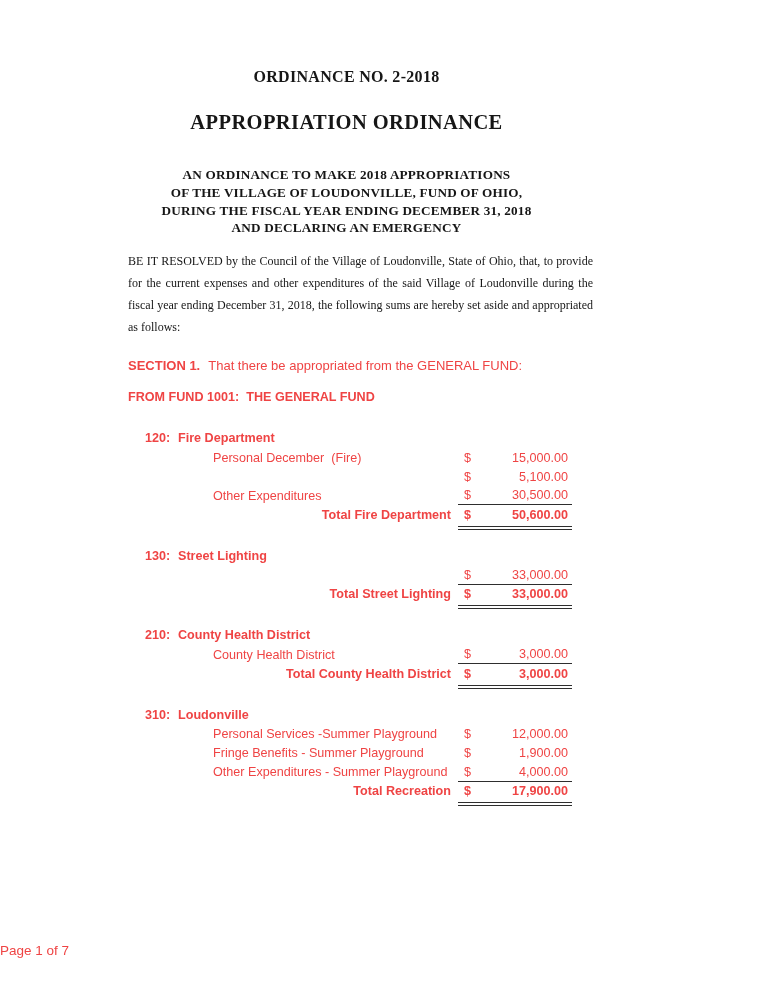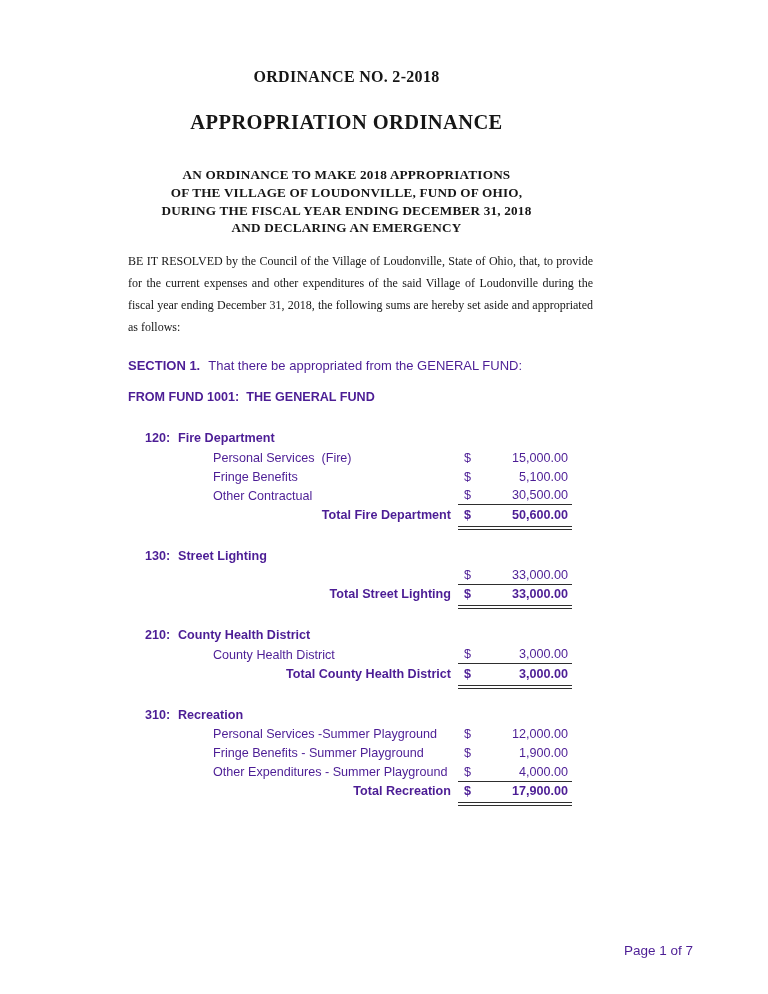--- a/index.html
+++ b/index.html
@@ -5,21 +5,21 @@
   html, body { margin: 0; padding: 0; background: #ffffff; }
   .doc {
     position: relative;
     width: 693px;
     height: 994px;
     background: #ffffff;
     color: #1c1c1c;
     overflow: hidden;
   }
   .serif { font-family: "Liberation Serif", serif; color: #161616; }
-  .sans  { font-family: "Liberation Sans", sans-serif; color: #4c1d95; }
+  .sans  { font-family: "Liberation Sans", sans-serif; color: #ef4444; }
   .center { text-align: center; }
 
   .ord-no {
     padding-top: 67px;
     font-size: 16px;
     font-weight: bold;
     line-height: 19px;
     letter-spacing: 0.3px;
   }
   .main-title {
@@ -101,21 +101,21 @@
     height: 2px;
     border-top: 1.5px solid #2e2e2e;
     border-bottom: 1.5px solid #2e2e2e;
     box-sizing: content-box;
   }
   .footer {
     position: absolute;
     left: 0;
     right: 0;
     top: 943px;
-    text-align: right;
+    text-align: left;
     font-size: 13.5px;
   }
 </style>
 </head>
 <body>
 
 <div class="doc">
 
   <div class="serif center ord-no">ORDINANCE NO. 2-2018</div>
 
@@ -138,35 +138,34 @@
 
   <div class="sans fund-header">FROM FUND 1001:  THE GENERAL FUND</div>
 
   <div class="sans funds">
 
     <div class="fund-section">
       <div class="sec-head">
         <span class="sec-code">120:</span><span>Fire Department</span>
       </div>
       <div class="frow">
-        <span class="fl">Personal Services  (Fire)</span>
+        <span class="fl">Personal December  (Fire)</span>
         <span class="money">
           <span>$</span>
           <span>15,000.00</span>
         </span>
       </div>
       <div class="frow">
-        <span class="fl">Fringe Benefits</span>
         <span class="money">
           <span>$</span>
           <span>5,100.00</span>
         </span>
       </div>
       <div class="frow ruled">
-        <span class="fl">Other Contractual</span>
+        <span class="fl">Other Expenditures</span>
         <span class="money">
           <span>$</span>
           <span>30,500.00</span>
         </span>
       </div>
       <div class="frow trow">
         <span class="tlab">Total Fire Department</span>
         <span class="money">
           <span>$</span>
           <span>50,600.00</span>
@@ -211,21 +210,21 @@
         <span class="money">
           <span>$</span>
           <span>3,000.00</span>
         </span>
       </div>
       <div class="drule"></div>
     </div>
 
     <div class="fund-section">
       <div class="sec-head">
-        <span class="sec-code">310:</span><span>Recreation</span>
+        <span class="sec-code">310:</span><span>Loudonville</span>
       </div>
       <div class="frow">
         <span class="fl">Personal Services -Summer Playground</span>
         <span class="money">
           <span>$</span>
           <span>12,000.00</span>
         </span>
       </div>
       <div class="frow">
         <span class="fl">Fringe Benefits - Summer Playground</span>

